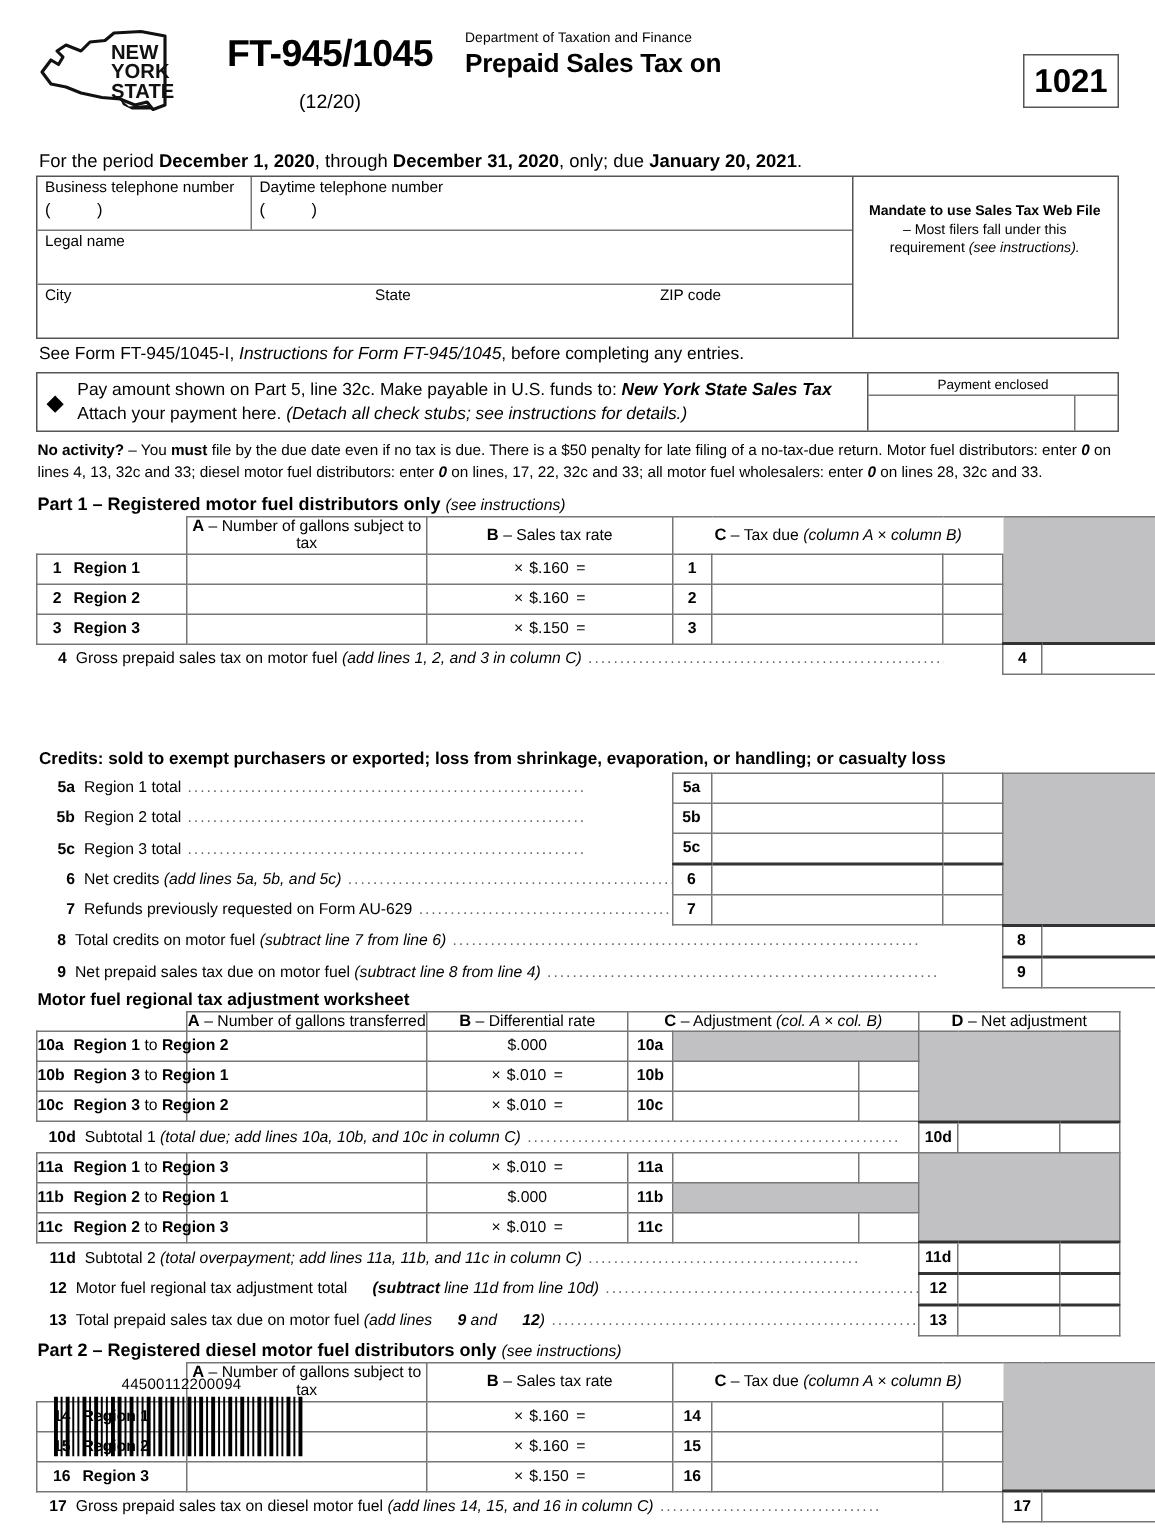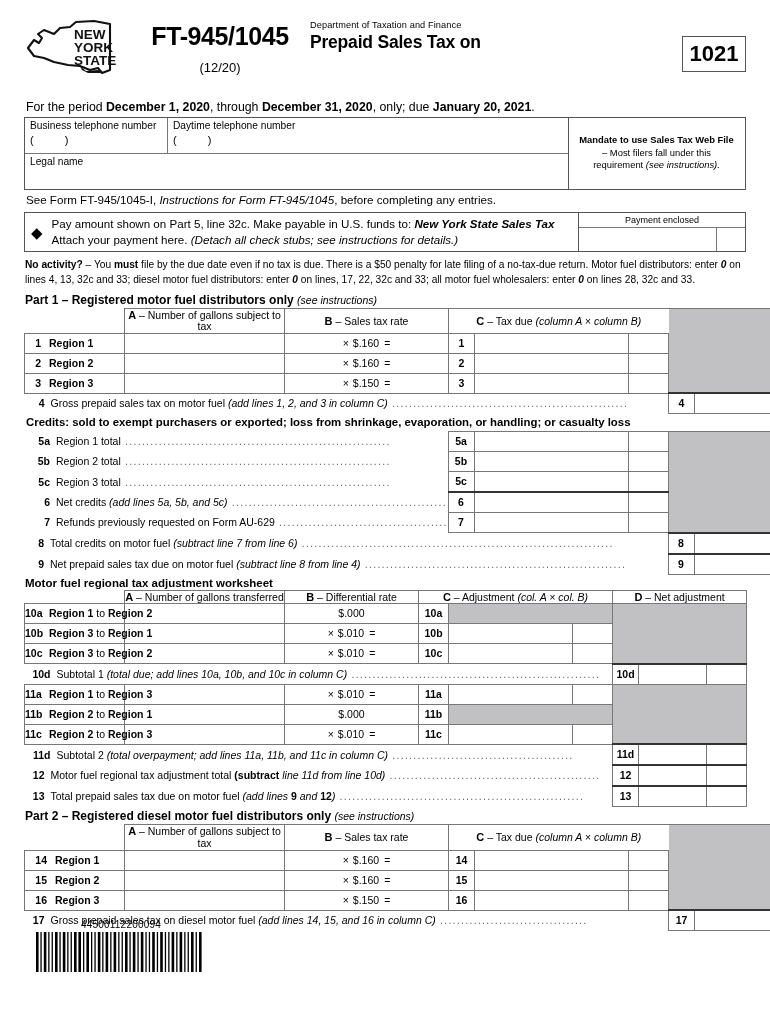--- a/index.html
+++ b/index.html
@@ -77,25 +77,25 @@
   .colh{text-align:center;font-size:9.4px;padding:3px 2px;line-height:1.1;}
   .colh b{font-size:11px;font-weight:bold;}
   .colh i{font-style:italic;}
   .rowlab{font-size:11.3px;font-weight:bold;padding:0 0 0 7px;height:19px;line-height:19px;white-space:nowrap;}
   .rate{text-align:center;font-size:11px;height:19px;line-height:19px;}
   .rate .x{margin-right:4px;}
   .rate .eq{margin-left:5px;}
   .lnbox{text-align:center;font-weight:bold;font-size:10.5px;height:19px;line-height:19px;}
   .dotline{font-size:11.1px;height:19px;line-height:19px;padding-left:7px;white-space:nowrap;overflow:hidden;}
   .dotline i{font-style:italic;}
-  .dotline b{font-weight:bold;}
+  .dotline b{font-weight:bold;font-style:italic;margin-left:14px;}
   .dotline .num{display:inline-block;width:20px;font-weight:bold;text-align:right;margin-right:6px;font-style:normal;}
   .dotline .num.ind{width:26px;}
   .dots{color:#666;letter-spacing:1.3px;}
-  .crlab{font-size:11.4px;font-weight:bold;padding-left:2px;height:17px;line-height:17px;}
+  .crlab{font-size:11.4px;font-weight:bold;padding-left:2px;height:17px;line-height:17px;margin-top:48px;}
 
   
   .bcwrap{position:absolute;left:36px;bottom:48px;width:170px;}
   .bcnum{font-size:10px;text-align:center;margin-bottom:2px;letter-spacing:.2px;}
   .bc{height:40px;width:170px;}
 </style>
 </head>
 <body>
 
 <div class="page">
@@ -133,20 +133,27 @@
           <div class="paren">(                )</div>
         </div>
         <div class="acell h34" style="flex:0 0 139px;">
           <div class="alab">Daytime telephone number</div>
           <div class="paren">(                )</div>
         </div>
       </div>
       <div class="arow">
         <div class="acell h34" style="flex:1 1 auto;">
           <div class="alab">Legal name</div>
+        </div>
+      </div>
+      <div class="arow">
+        <div class="acell h34" style="flex:1 1 auto;position:relative;">
+          <div class="alab">City</div>
+          <div class="inline" style="left:225px;top:2px;">State</div>
+          <div class="inline" style="left:415px;top:2px;">ZIP code</div>
         </div>
       </div>
     </div>
     <div class="mand">
       <p><b>Mandate to use Sales Tax Web File</b><span> – Most filers fall under this requirement </span><i>(see instructions).</i></p>
     </div>
   </div>
 
   <div class="seeform">
     <span>See Form FT-945/1045-I, </span><i>Instructions for Form FT-945/1045</i><span>, before completing any entries.</span>

